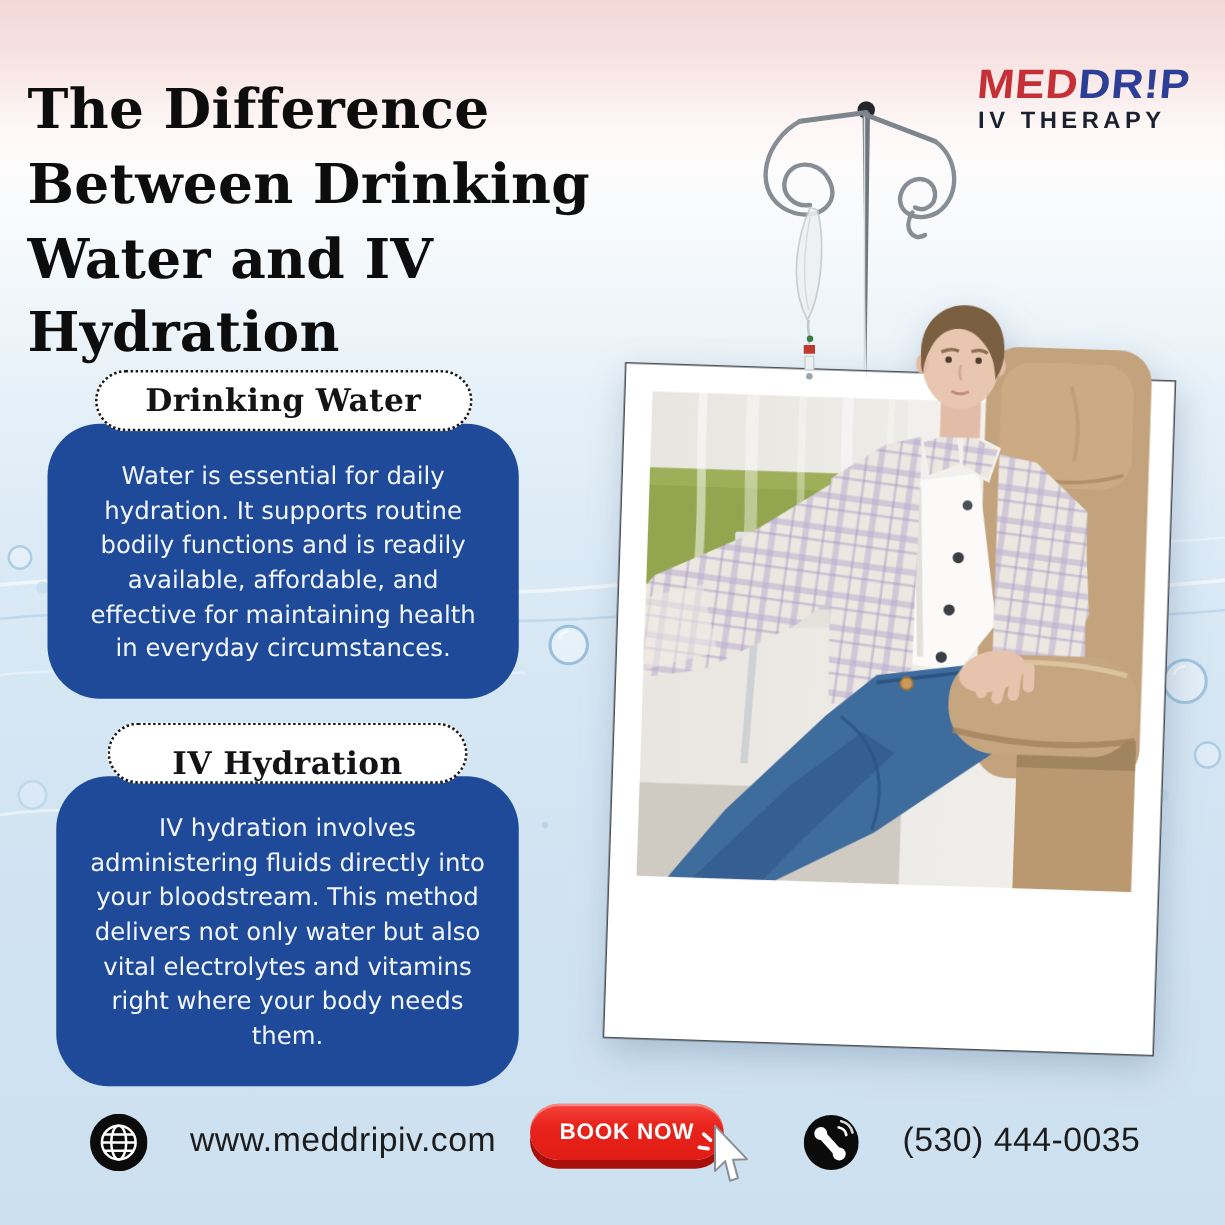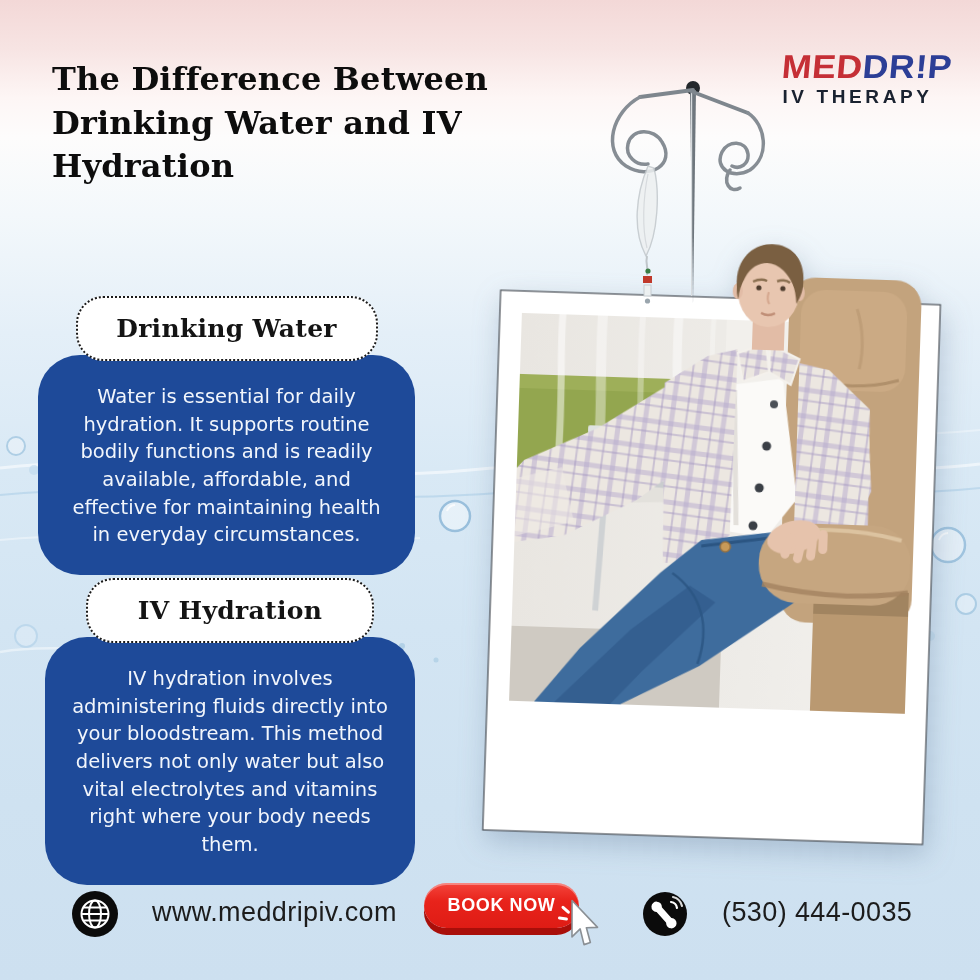--- a/index.html
+++ b/index.html
@@ -11,51 +11,51 @@
       #f3f8fb 22%, #e4eff8 34%, #d9e9f5 48%, #d3e5f3 64%,
       #cfe2f1 82%, #cde0f0 100%);
   }
   [data-interactable]{box-sizing:border-box;}
 
   
   .water-bg{position:absolute;inset:0;z-index:0;pointer-events:none;}
 
   
   .headline{
-    position:absolute;left:52px;top:58px;width:575px;z-index:2;
+    position:absolute;left:22px;top:58px;width:575px;z-index:2;
     font-family:"DejaVu Serif","Liberation Serif",serif;
-    font-weight:700;font-size:32px;line-height:1.36;color:#0d0d0d;margin:0;
+    font-weight:700;font-size:44px;line-height:1.36;color:#0d0d0d;margin:0;
     letter-spacing:.2px;
   }
   .logo{position:absolute;right:40px;top:50px;z-index:2;text-align:left;}
   .logo-word{
     font-weight:800;font-size:33px;line-height:1;letter-spacing:.5px;
     transform:skewX(-5deg) scaleX(1.08);transform-origin:left center;
     font-family:"Liberation Sans",sans-serif;white-space:nowrap;
   }
   .logo-red{color:#c52f36;}
   .logo-blue{color:#2c3e96;}
   .logo-tag{
     font-weight:700;font-size:19px;letter-spacing:3.6px;color:#1a2230;
     margin-top:3px;font-family:"Liberation Sans",sans-serif;
   }
 
   
   .card{position:absolute;z-index:2;}
   .card1{left:38px;top:296px;width:377px;}
   .card2{left:45px;top:578px;width:370px;}
   .pill{
-    position:relative;z-index:2;margin:0 auto;height:65px;
+    position:relative;z-index:2;margin:0 auto;height:49px;
     background:#ffffff;border:2px dotted #1a1a1a;border-radius:27px;
     display:flex;align-items:center;justify-content:center;
     font-family:"DejaVu Serif","Liberation Serif",serif;
     font-size:25px;font-weight:700;color:#141414;letter-spacing:.3px;
   }
   .card1 .pill{width:302px;}
-  .card2 .pill{width:288px;}
+  .card2 .pill{width:288px;align-items:flex-end;}
   .card-body{
     position:relative;z-index:1;margin-top:-6px;border-radius:42px;
     background:#1e4a99;color:#f2f6fc;text-align:center;
     font-size:19.5px;line-height:1.42;font-family:"DejaVu Sans","Liberation Sans",sans-serif;
     padding:28px 24px 26px 24px;min-height:138px;
   }
 
   
   .polaroid-wrap{
     position:absolute;left:463px;top:234px;width:476px;height:642px;z-index:3;

